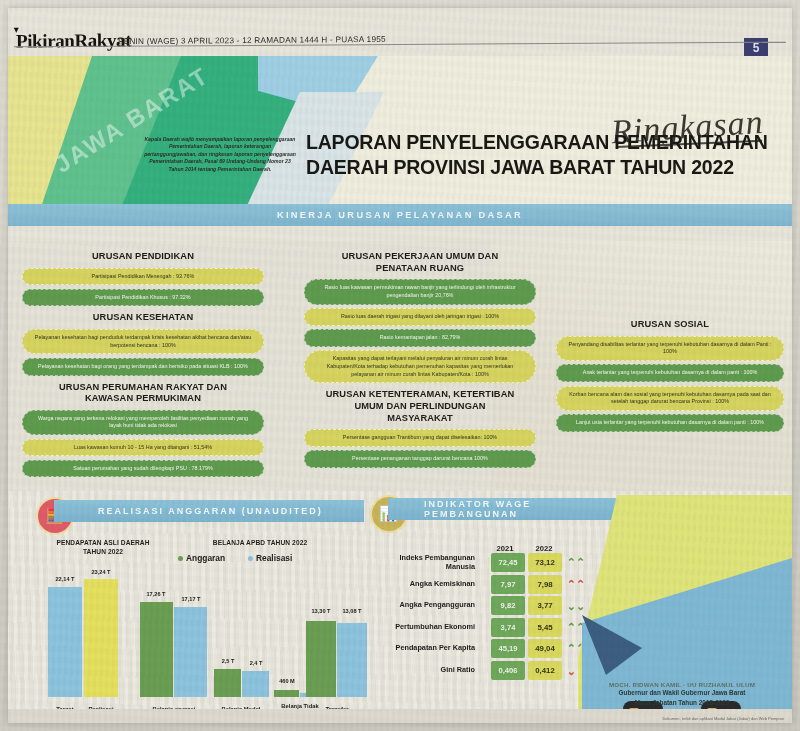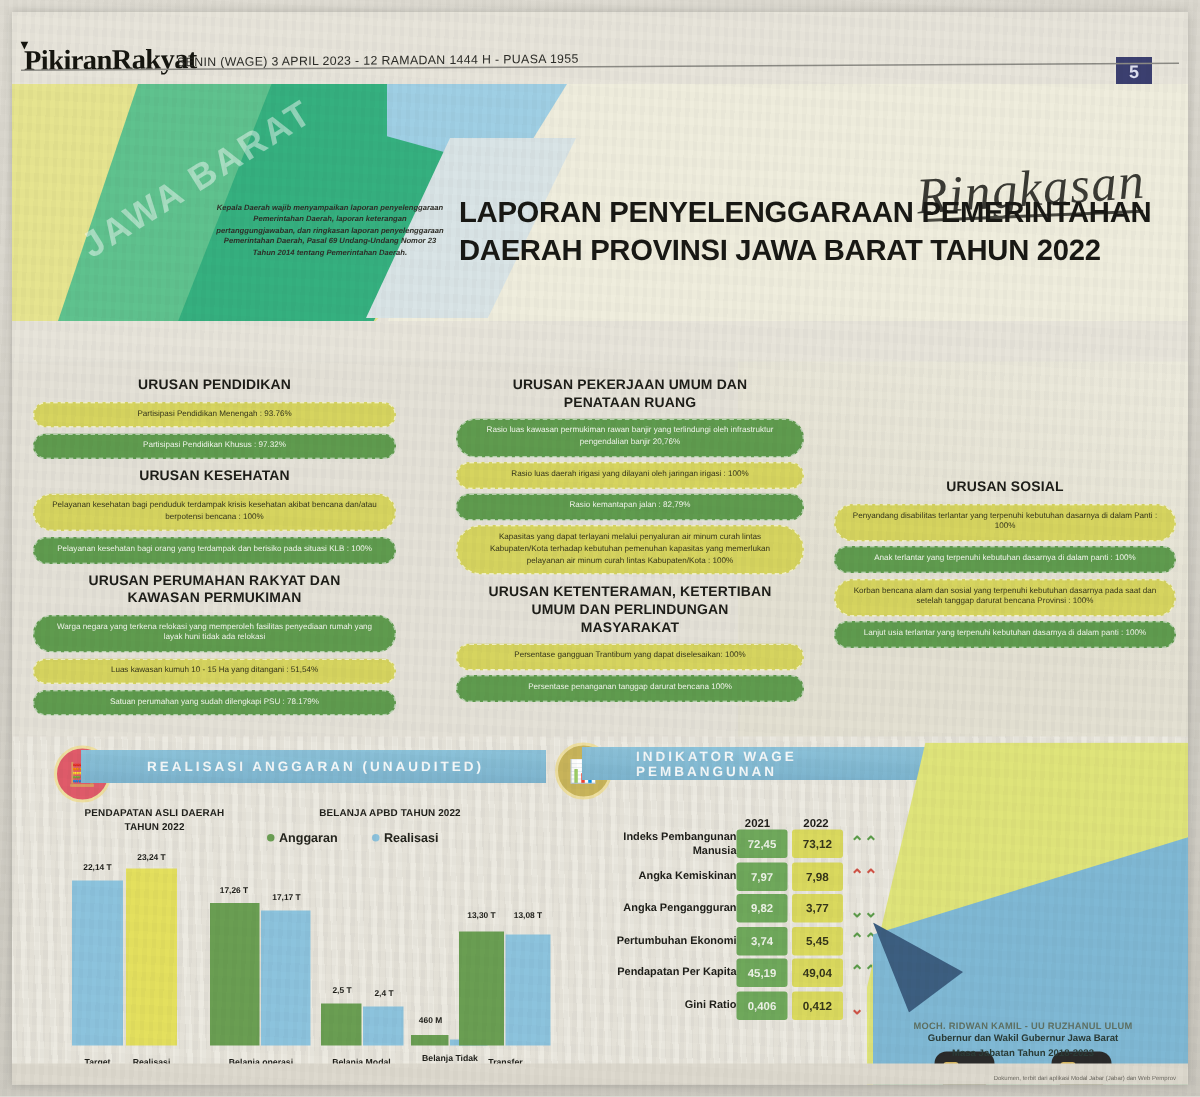--- a/index.html
+++ b/index.html
@@ -103,21 +103,21 @@
   .barwrap{position:absolute;bottom:26px;}
   .barval{position:absolute;width:40px;text-align:center;font-size:5.6px;font-weight:bold;color:#1d1d18;}
   .barcat{position:absolute;font-size:5.8px;font-weight:bold;color:#1d1d18;text-align:center;line-height:1.2;}
 
   
   .ind{position:absolute;left:378px;top:536px;width:200px;}
   .ind .hdr{display:flex;justify-content:flex-end;font-size:7.6px;font-weight:bold;color:#1d1d18;}
   .ind .hdr div{width:36px;text-align:center;}
   .indrow{display:flex;align-items:center;margin-bottom:2.5px;height:19px;}
   .indname{flex:1;text-align:right;font-size:7.3px;font-weight:bold;color:#1d1d18;
-     padding-right:0;line-height:1.12;}
+     padding-right:16px;line-height:1.12;}
   .v21{width:34px;height:19px;background:#6fa85b;color:#eef3e8;font-size:7.6px;font-weight:bold;
      display:flex;align-items:center;justify-content:center;border-radius:2px;}
   .v22{width:34px;height:19px;background:#dad95e;color:#35351a;font-size:7.8px;font-weight:bold;
      display:flex;align-items:center;justify-content:center;border-radius:2px;margin-left:3px;}
   .arrow{width:20px;text-align:center;font-size:11px;line-height:1;margin-left:4px;font-weight:bold;}
   .arrow.up{color:#5c9c4a;}
   .arrow.down{color:#5c9c4a;}
   .arrow.red{color:#cf5346;}
 
   
@@ -166,20 +166,23 @@
     <div class="bgteal"></div>
     <div class="watermark">JAWA BARAT</div>
     <div class="ringkasan">Ringkasan</div>
   </div>
   <div class="headline">
     <span>LAPORAN PENYELENGGARAAN PEMERINTAHAN</span>
     <span class="l2">DAERAH PROVINSI JAWA BARAT TAHUN 2022</span>
   </div>
   <div class="intro">Kepala Daerah wajib menyampaikan laporan penyelenggaraan Pemerintahan Daerah, laporan keterangan pertanggungjawaban, dan ringkasan laporan penyelenggaraan Pemerintahan Daerah, Pasal 69 Undang-Undang Nomor 23 Tahun 2014 tentang Pemerintahan Daerah.</div>
 
+  <div class="band-kinerja">
+    <span>KINERJA URUSAN PELAYANAN DASAR</span>
+  </div>
 
   <div class="body-bg">
     <div class="sw"></div>
 
     <div class="col" style="left:14px;top:4px;width:242px;">
       <div class="colhead">URUSAN PENDIDIKAN</div>
       <div class="pill y">Partisipasi Pendidikan Menengah : 93.76%</div>
       <div class="pill g">Partisipasi Pendidikan Khusus : 97.32%</div>
 
       <div class="colhead">URUSAN KESEHATAN</div>

